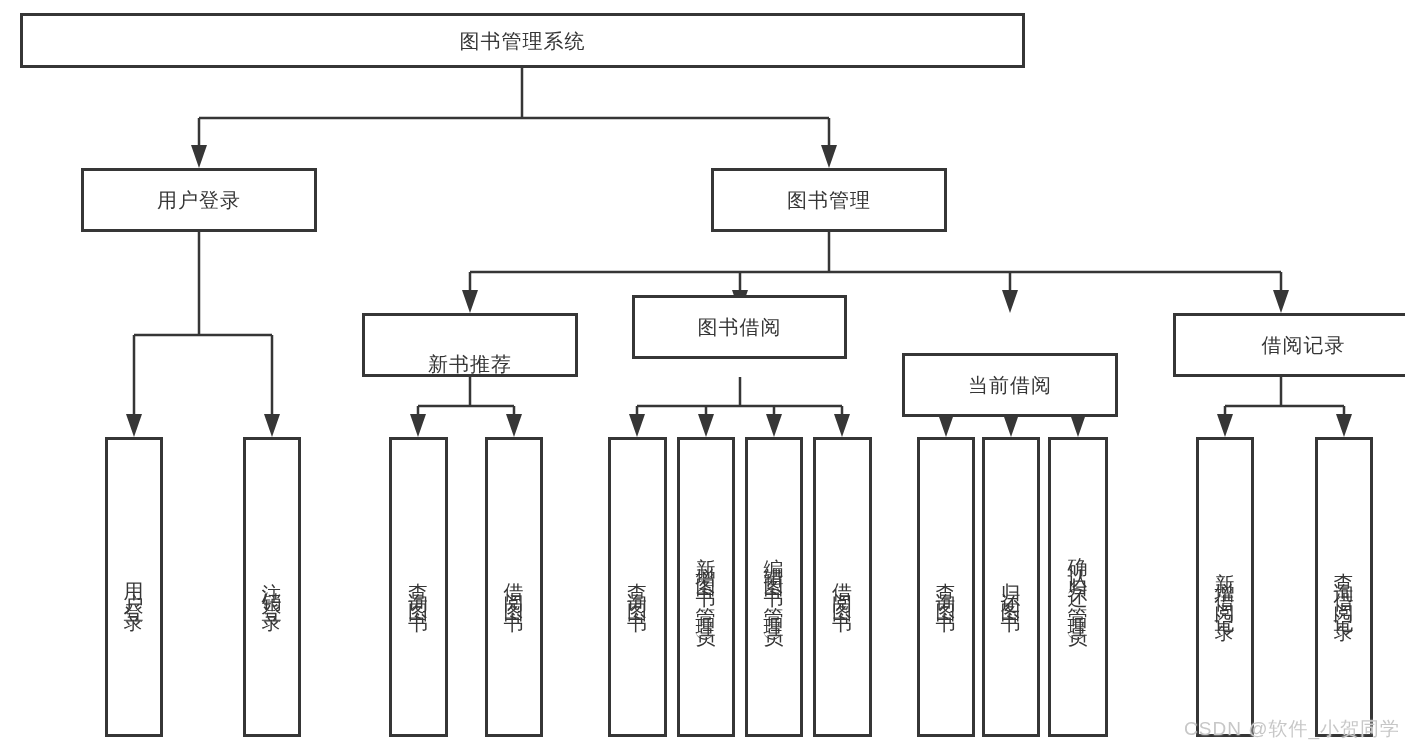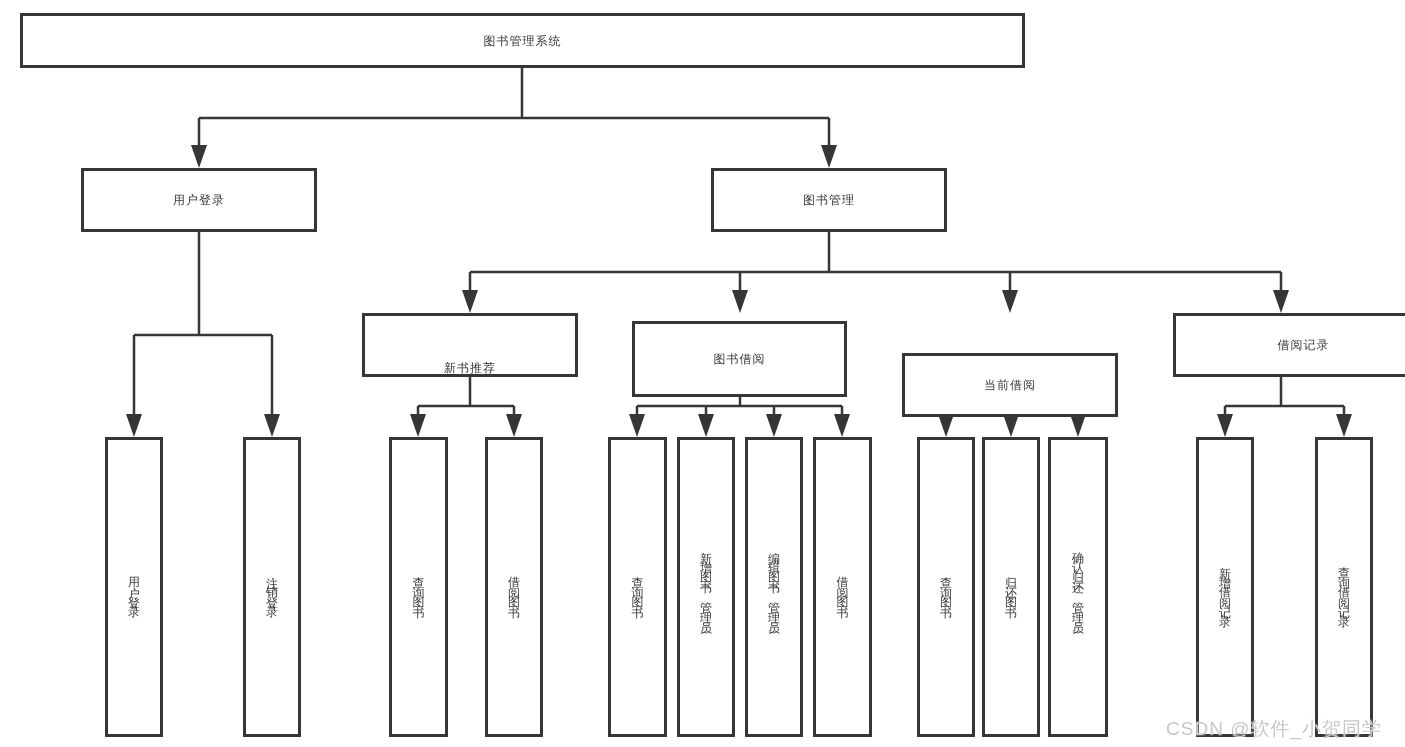--- a/index.html
+++ b/index.html
@@ -20,32 +20,32 @@
   }
   .node {
     position: absolute;
     box-sizing: border-box;
     border: 3px solid #363636;
     background: #ffffff;
     display: flex;
     align-items: center;
     justify-content: center;
     z-index: 2;
-    font-size: 12px;
+    font-size: 20px;
     line-height: 1;
     letter-spacing: 1px;
   }
   .vbox span {
     writing-mode: vertical-rl;
     letter-spacing: 10px;
     white-space: nowrap;
   }
   .watermark {
     position: absolute;
-    right: 23px;
+    right: 5px;
     bottom: 5px;
     z-index: 3;
     font-size: 19px;
     letter-spacing: 1px;
     color: #c7c7c7;
     text-shadow: 0 0 2px #ffffff;
   }
 </style>
 </head>
 <body>
@@ -99,21 +99,21 @@
   <div class="node hbox" style="left:81px; top:168px; width:236px; height:64px;">
     <span>用户登录</span>
   </div>
   <div class="node hbox" style="left:711px; top:168px; width:236px; height:64px;justify-content:center;">
     <span>图书管理</span>
   </div>
 
   <div class="node hbox" style="left:362px; top:313px; width:216px; height:64px;align-items:flex-end;">
     <span>新书推荐</span>
   </div>
-  <div class="node hbox" style="left:632px; top:321px; width:215px; height:76px;">
+  <div class="node hbox" style="left:632px; top:295px; width:215px; height:64px;">
     <span>图书借阅</span>
   </div>
   <div class="node hbox" style="left:902px; top:313px; width:216px; height:64px;margin-top:40px;">
     <span>当前借阅</span>
   </div>
   <div class="node hbox" style="left:1173px; top:313px; width:261px; height:64px;">
     <span>借阅记录</span>
   </div>
 
   <div class="node vbox" style="left:105px; top:437px; width:58px; height:300px;">

